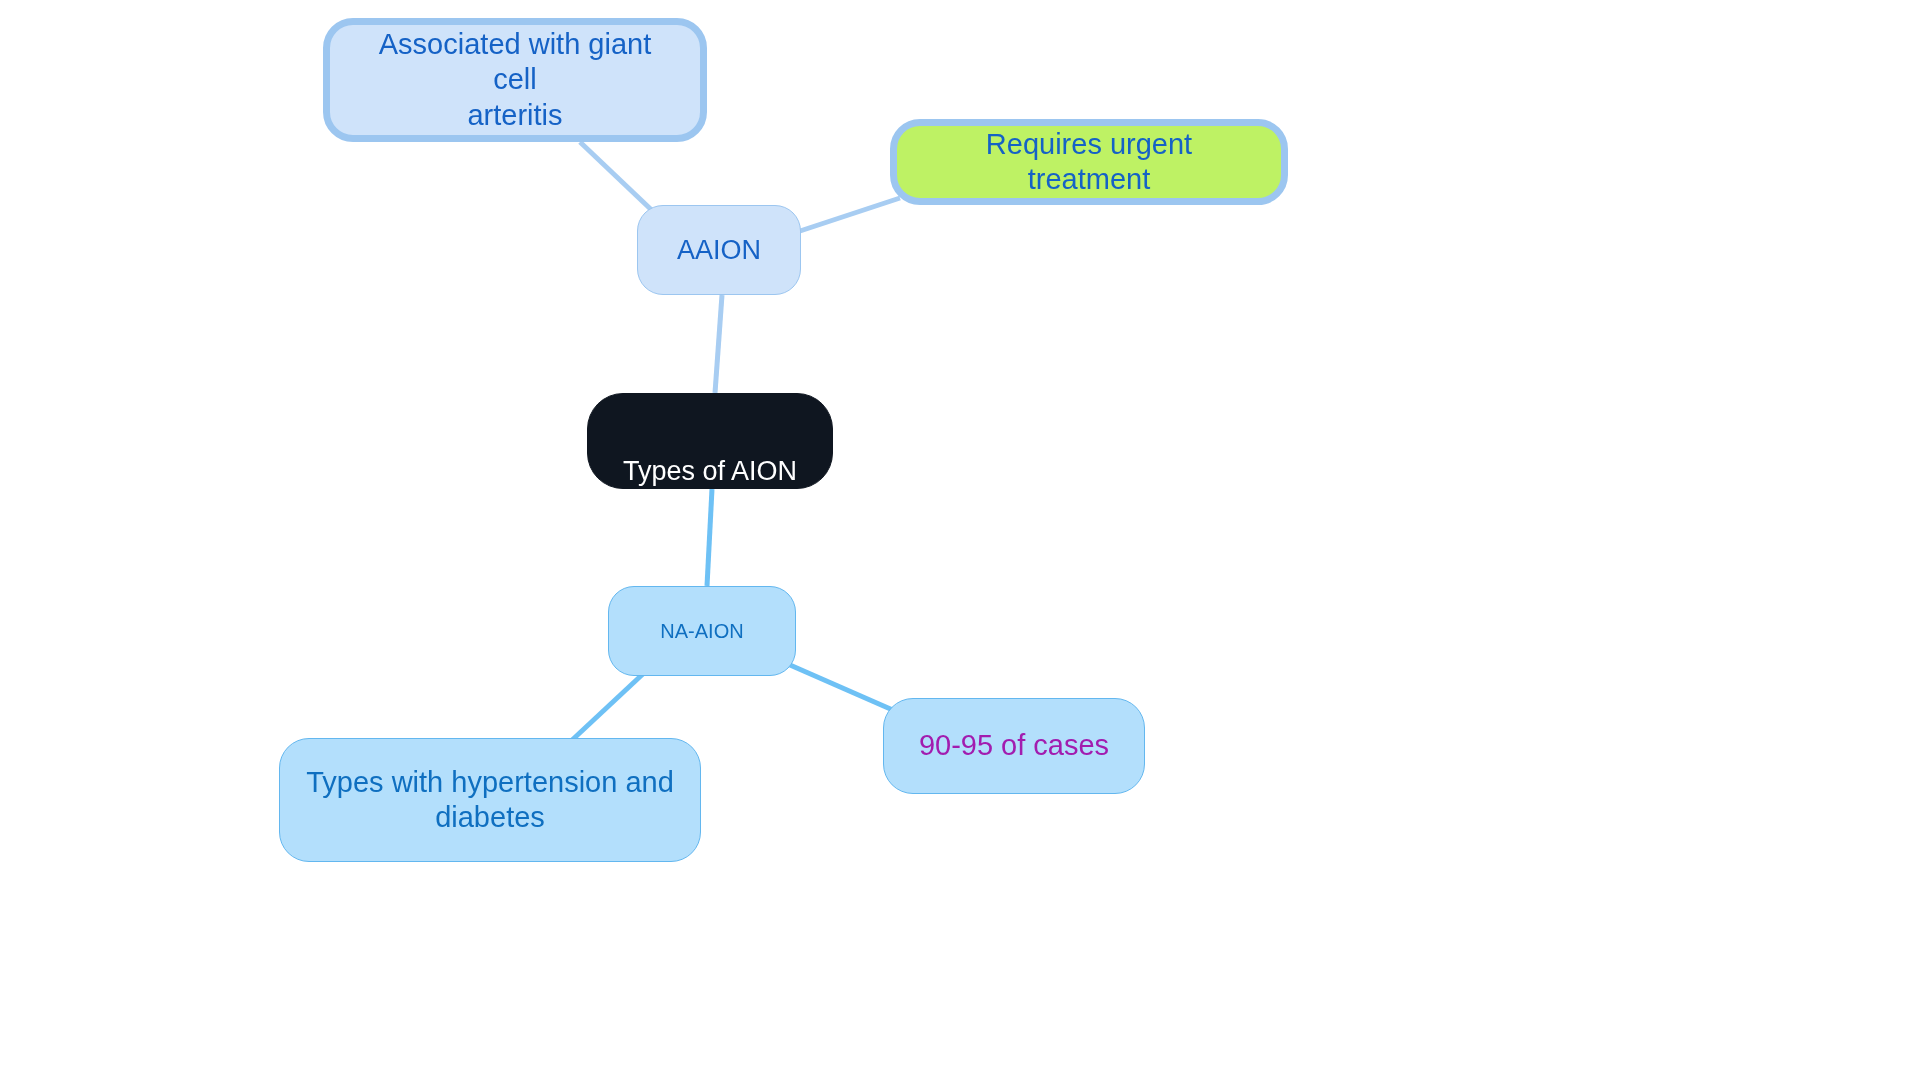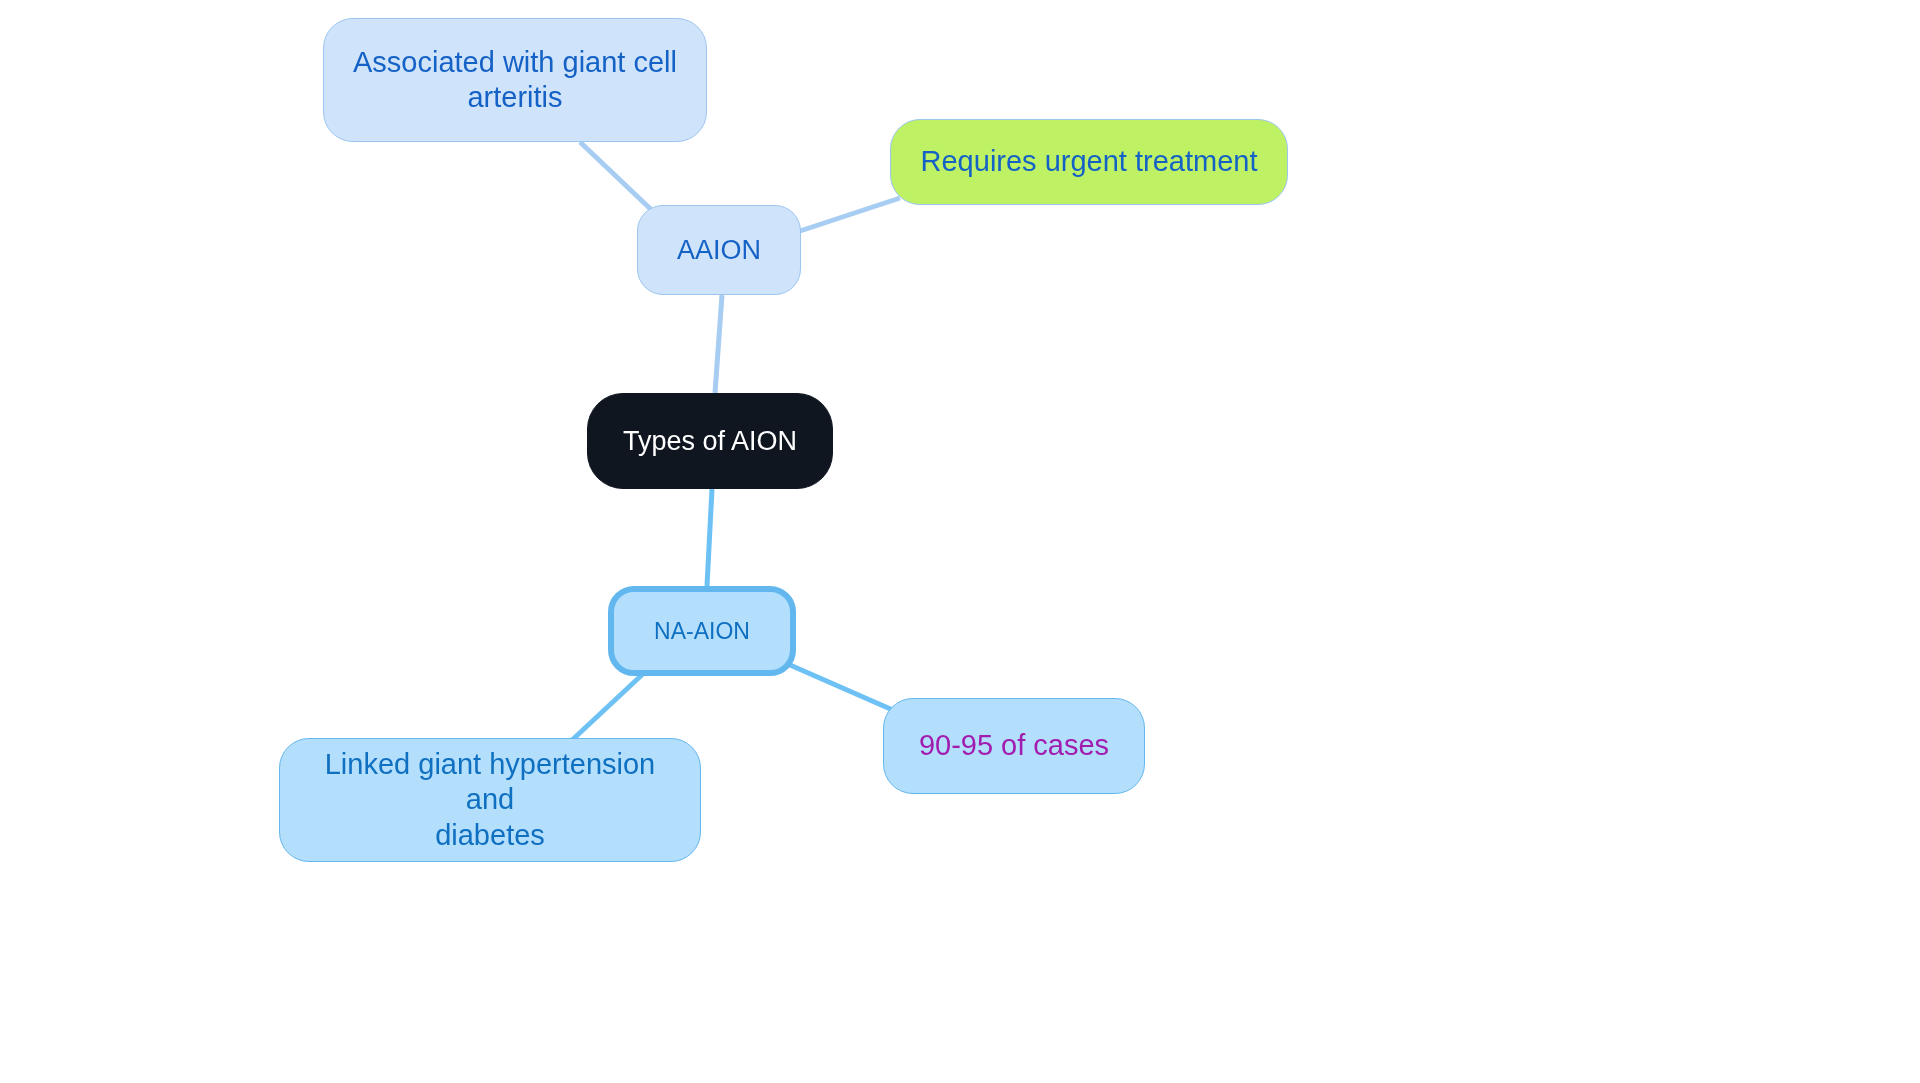--- a/index.html
+++ b/index.html
@@ -35,38 +35,39 @@
     text-align: center;
     line-height: 1.22;
     white-space: pre-line;
   }
   .node-root {
     background: #0f1620;
     border: 1px solid #0f1620;
     color: #ffffff;
     border-radius: 36px;
     font-size: 27px;
+    align-items: flex-end;
   }
   .node-branch-a {
     background: #cfe3fa;
     border: 1px solid #9cc6f0;
     color: #1562c6;
     border-radius: 26px;
     font-size: 27px;
   }
   .node-branch-b {
     background: #b3dffc;
-    border: 6px solid #f97316;
+    border: 1px solid #f97316;
     color: #0f6fc0;
     border-radius: 26px;
-    font-size: 23px;
+    font-size: 20px;
   }
   .node-leaf-a {
     background: #cfe3fa;
-    border: 1px solid #8b5cf6;
+    border: 7px solid #8b5cf6;
     color: #1562c6;
     border-radius: 30px;
     font-size: 29px;
     padding: 0 26px;
   }
   .node-leaf-b {
     background: #b3dffc;
     border: 1px solid #63b7ef;
     color: #0f6fc0;
     border-radius: 30px;
@@ -86,17 +87,17 @@
       <line x1="645" y1="672" x2="570" y2="742" stroke="#6ec1f5" stroke-width="5" stroke-linecap="butt"></line>
       <line x1="790" y1="665" x2="895" y2="711" stroke="#6ec1f5" stroke-width="5" stroke-linecap="butt"></line>
     </svg>
   <div id="node-layer">
       <div class="node node-root" style="left: 587px; top: 393px; width: 246px; height: 96px; background: rgb(15, 22, 32); color: rgb(255, 255, 255);"><span>Types of AION</span></div>
       <div class="node node-branch-a" style="left: 637px; top: 205px; width: 164px; height: 90px; background: rgb(207, 227, 250); border-color: rgb(156, 198, 240); color: rgb(21, 98, 198);"><span>AAION</span></div>
       <div class="node node-leaf-a" style="left: 323px; top: 18px; width: 384px; height: 124px; background: rgb(207, 227, 250); border-color: rgb(156, 198, 240); color: rgb(21, 98, 198);"><span>Associated with giant cell
 arteritis</span></div>
       <div class="node node-leaf-a" style="left: 890px; top: 119px; width: 398px; height: 86px; background: #bef264; border-color: rgb(156, 198, 240); color: rgb(21, 98, 198);"><span>Requires urgent treatment</span></div>
       <div class="node node-branch-b" style="left: 608px; top: 586px; width: 188px; height: 90px; background: rgb(179, 223, 252); border-color: rgb(99, 183, 239); color: rgb(15, 111, 192);"><span>NA-AION</span></div>
-      <div class="node node-leaf-b" style="left: 279px; top: 738px; width: 422px; height: 124px; background: rgb(179, 223, 252); border-color: rgb(99, 183, 239); color: rgb(15, 111, 192);"><span>Linked giant hypertension and
+      <div class="node node-leaf-b" style="left: 279px; top: 738px; width: 422px; height: 124px; background: rgb(179, 223, 252); border-color: rgb(99, 183, 239); color: rgb(15, 111, 192);"><span>Types with hypertension and
 diabetes</span></div>
       <div class="node node-leaf-b" style="left: 883px; top: 698px; width: 262px; height: 96px; background: rgb(179, 223, 252); border-color: rgb(99, 183, 239); color: #a21caf;"><span>90-95 of cases</span></div>
     </div>
 </div>
 
 </body></html>

